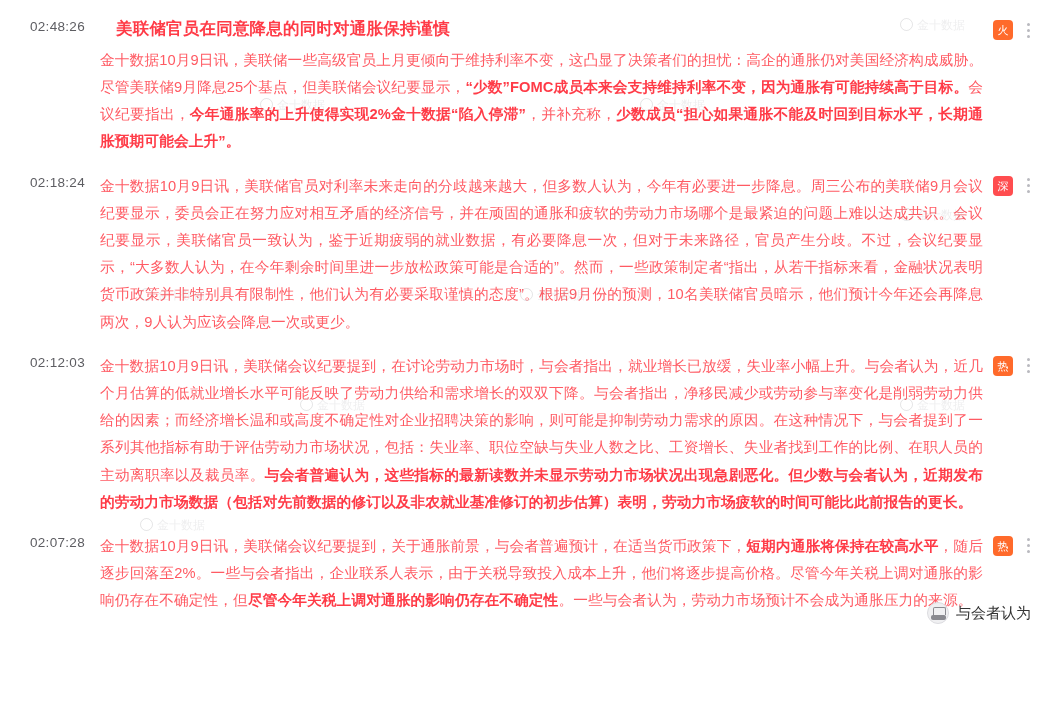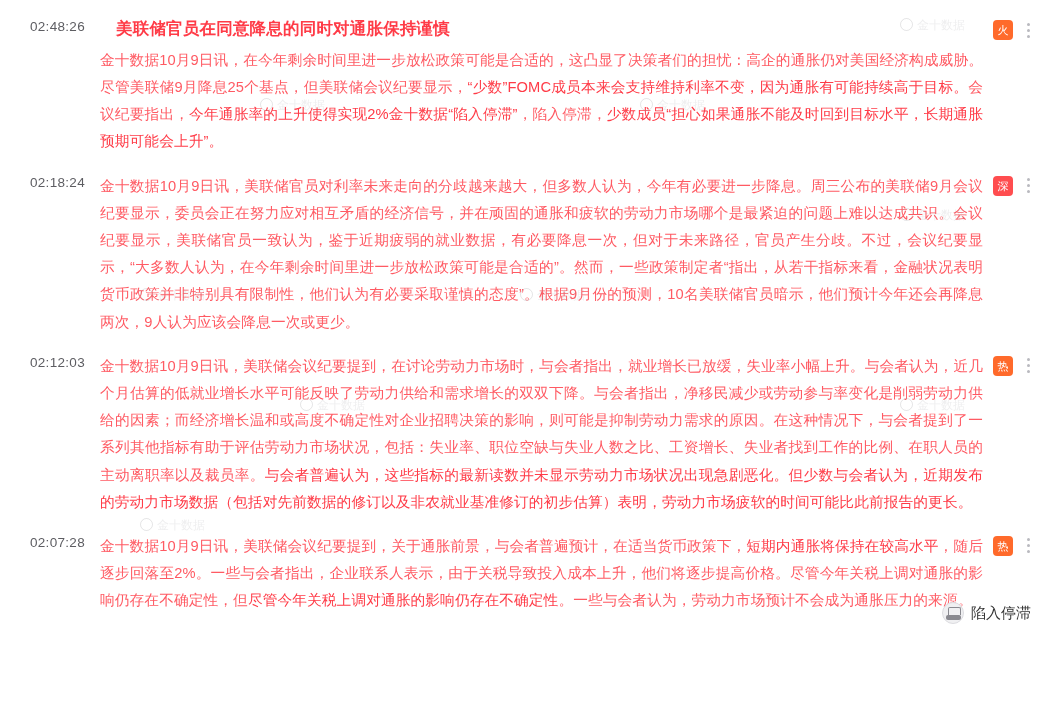--- a/index.html
+++ b/index.html
@@ -50,21 +50,21 @@
     letter-spacing: 0.2px;
   }
   .para {
     color: #ff5a63;
     font-size: 14.7px;
     line-height: 1.85;
     margin: 0;
     text-align: justify;
     letter-spacing: 0.1px;
   }
-  .para b { font-weight: normal; color: #ff3b47; }
+  .para b { font-weight: bold; color: #ff3b47; }
   .right-col {
     position: absolute;
     right: 10px;
     top: 10px;
     width: 46px;
     display: flex;
     align-items: center;
     justify-content: flex-end;
     gap: 8px;
   }
@@ -154,21 +154,21 @@
 </head>
 <body>
 
 <div id="page">
 
   <div class="feed" id="feed">
       <div class="news-item">
         <div class="time-col">02:48:26</div>
         <div class="body-col">
           <div class="headline">美联储官员在同意降息的同时对通胀保持谨慎</div>
-          <p class="para"><span>金十数据10月9日讯，在今年剩余时间里进一步放松政策可能是合适的，这凸显了决策者们的担忧：高企的通胀仍对美国经济构成威胁。尽管美联储9月降息25个基点，但美联储会议纪要显示，</span><b>“少数”FOMC成员本来会支持维持利率不变，因为通胀有可能持续高于目标。</b><span>会议纪要指出，</span><b>今年通胀率的上升使得实现2%金十数据“陷入停滞”</b><span>，陷入停滞，</span><b>少数成员“担心如果通胀不能及时回到目标水平，长期通胀预期可能会上升”。</b></p>
+          <p class="para"><span>金十数据10月9日讯，美联储一些高级官员上月更倾向于维持利率不变，这凸显了决策者们的担忧：高企的通胀仍对美国经济构成威胁。尽管美联储9月降息25个基点，但美联储会议纪要显示，</span><b>“少数”FOMC成员本来会支持维持利率不变，因为通胀有可能持续高于目标。</b><span>会议纪要指出，</span><b>今年通胀率的上升使得实现2%金十数据“陷入停滞”</b><span>，并补充称，</span><b>少数成员“担心如果通胀不能及时回到目标水平，长期通胀预期可能会上升”。</b></p>
         </div>
         <div class="right-col">
           <span class="tag-badge hot">火</span>
           <span class="more-dots">
             <i></i>
             <i></i>
             <i></i>
           </span>
         </div>
       </div>
@@ -211,21 +211,21 @@
             <i></i>
             <i></i>
             <i></i>
           </span>
         </div>
       </div>
     </div>
 
   <div class="footer-brand">
     <span class="brand-avatar"></span>
-    <span>陷入停滞</span>
+    <span>与会者认为</span>
   </div>
 
 <div class="wm" style="left: 260px; top: 96px;"><span class="wm-logo"></span>金十数据</div>
     <div class="wm" style="left: 640px; top: 96px;"><span class="wm-logo"></span>金十数据</div>
     <div class="wm" style="left: 900px; top: 16px;"><span class="wm-logo"></span>金十数据</div>
     <div class="wm" style="left: 140px; top: 286px;"><span class="wm-logo"></span>金十数据</div>
     <div class="wm" style="left: 520px; top: 286px;"><span class="wm-logo"></span>金十数据</div>
     <div class="wm" style="left: 900px; top: 206px;"><span class="wm-logo"></span>金十数据</div>
     <div class="wm" style="left: 300px; top: 396px;"><span class="wm-logo"></span>金十数据</div>
     <div class="wm" style="left: 900px; top: 396px;"><span class="wm-logo"></span>金十数据</div>

